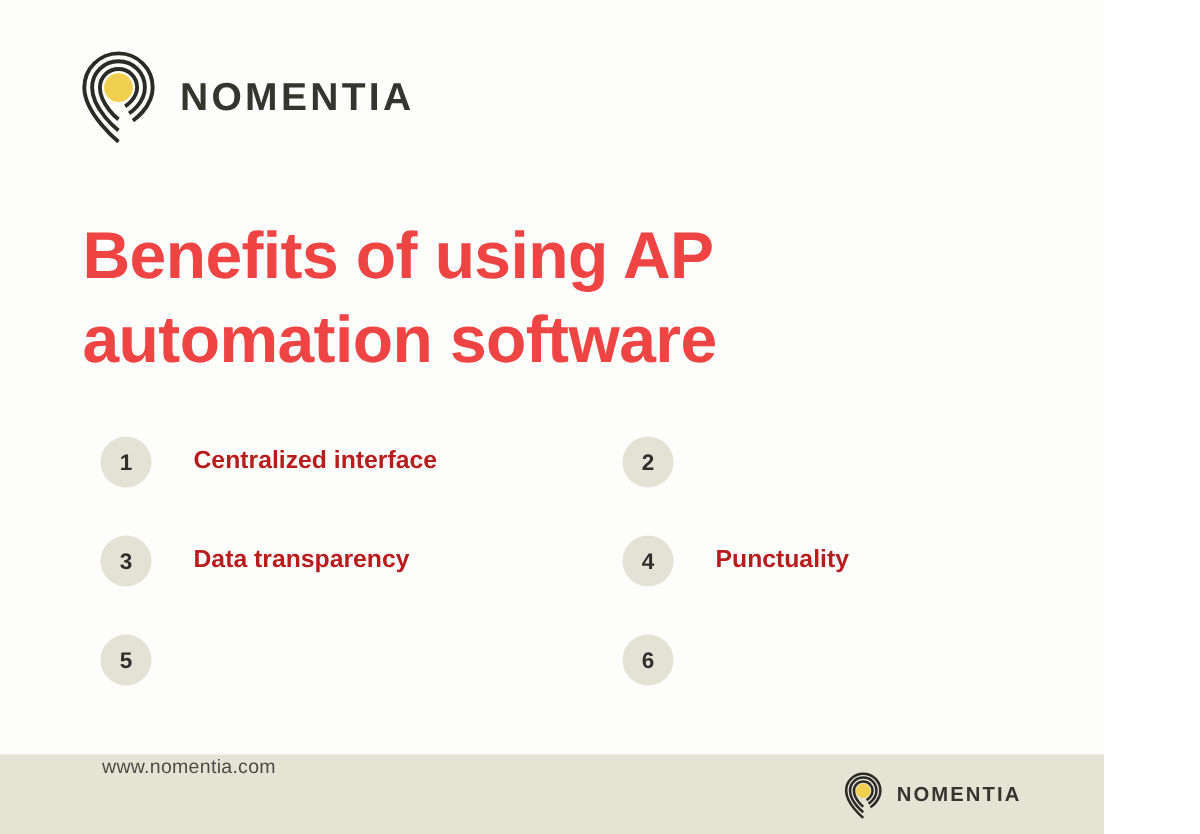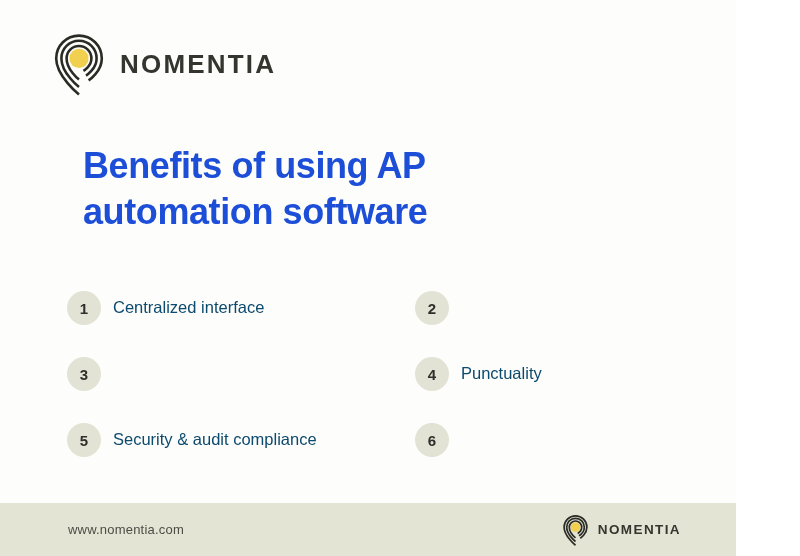--- a/index.html
+++ b/index.html
@@ -42,29 +42,29 @@
     font-weight: 600;
     letter-spacing: 2.2px;
     color: #35352f;
     line-height: 1;
     white-space: nowrap;
   }
 
   
   .page-title {
     position: absolute;
-    left: 83px;
+    left: 55px;
     top: 143px;
     width: 560px;
     margin: 0;
-    font-size: 36px;
+    font-size: 44px;
     font-weight: bold;
     line-height: 1.28;
     letter-spacing: -0.4px;
-    color: #1d4ed8;
+    color: #ef4444;
     white-space: pre-line;
   }
 
   
   .benefits-grid {
     position: absolute;
     left: 67px;
     top: 290px;
     width: 680px;
     display: grid;
@@ -86,39 +86,38 @@
     background: #e2e3d4;
     color: #2f2f2b;
     font-size: 15px;
     font-weight: bold;
     display: flex;
     align-items: center;
     justify-content: center;
     margin-top: 1px;
   }
   .benefit-label {
-    margin-left: 12px;
+    margin-left: 28px;
     font-size: 16.5px;
-    font-weight: normal;
+    font-weight: bold;
     line-height: 1.45;
-    color: #0c4a6e;
+    color: #b91c1c;
     max-width: 215px;
     padding-top: 6px;
   }
 
   
   .footer-bar {
     position: absolute;
     left: 0;
     right: 0;
     bottom: 0;
     height: 53px;
     background: #e3e4d3;
     display: flex;
-    align-items: center;
     justify-content: space-between;
     padding: 0 55px 0 68px;
     box-sizing: border-box;
   }
   .footer-url {
     font-size: 13px;
     color: #4c4c46;
     letter-spacing: 0.2px;
   }
   .footer-brand {
@@ -167,30 +166,30 @@
       <div class="benefit-badge">1</div>
       <div class="benefit-label">Centralized interface</div>
     </div>
 
     <div class="benefit-item">
       <div class="benefit-badge">2</div>
     </div>
 
     <div class="benefit-item">
       <div class="benefit-badge">3</div>
+      <div class="benefit-label">Data transparency</div>
     </div>
 
     <div class="benefit-item">
       <div class="benefit-badge">4</div>
       <div class="benefit-label">Punctuality</div>
     </div>
 
     <div class="benefit-item">
       <div class="benefit-badge">5</div>
-      <div class="benefit-label">Security &amp; audit compliance</div>
     </div>
 
     <div class="benefit-item">
       <div class="benefit-badge">6</div>
     </div>
 
   </div>
 
   <div class="footer-bar">
     <span class="footer-url">www.nomentia.com</span>

